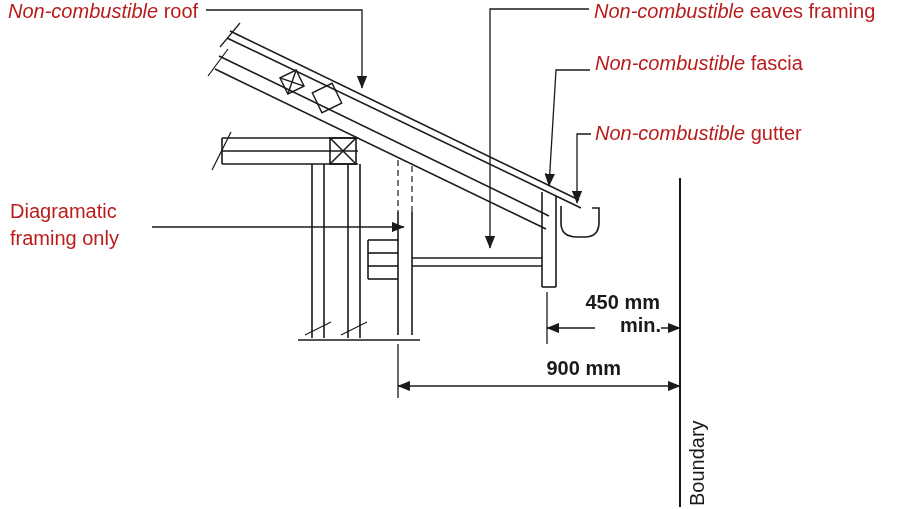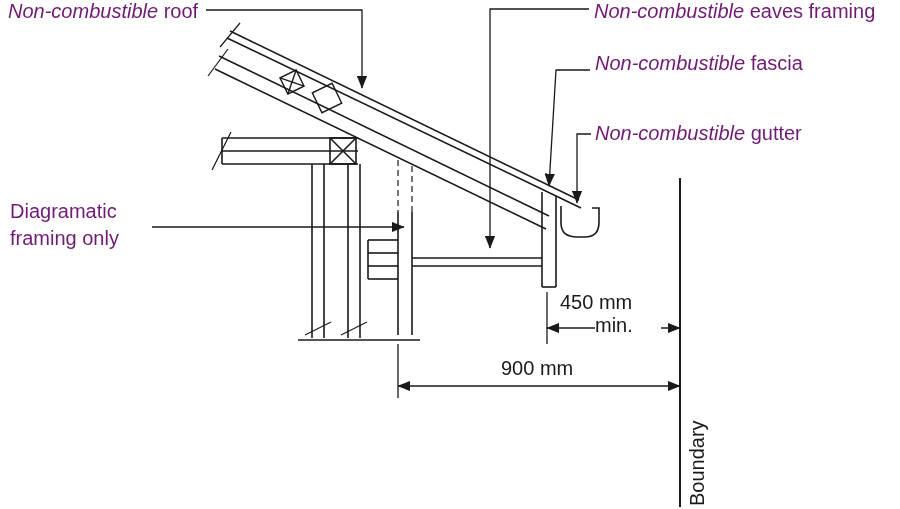--- a/index.html
+++ b/index.html
@@ -10,25 +10,25 @@
     font-family:"Liberation Sans", sans-serif;
     color:#1a1a1a;
     overflow:hidden;
   }
   .stage svg{position:absolute;left:0;top:0;}
   .label{
     position:absolute;
     font-size:20px;
     line-height:1.15;
     white-space:nowrap;
-    color:#701a75;
+    color:#b91c1c;
   }
   .label .em{font-style:italic;}
   .note{white-space:pre-line;line-height:1.35;}
-  .dim{position:absolute;font-size:20px;text-align:left;color:#1a1a1a;}
+  .dim{position:absolute;font-size:20px;text-align:right;color:#1a1a1a;font-weight:bold;}
   .dim.masked{background:#ffffff;}
   .vertical{
     position:absolute;
     font-size:20px;
     writing-mode:vertical-rl;
     transform:rotate(180deg);
     color:#1a1a1a;
     white-space:nowrap;
   }
 </style>

